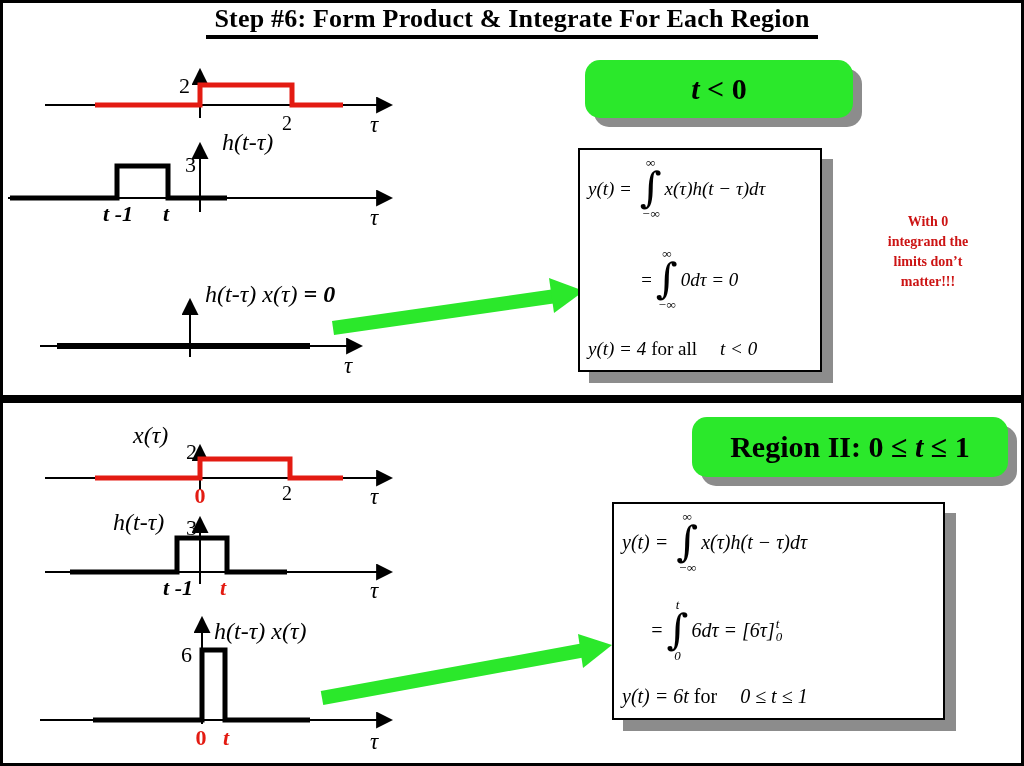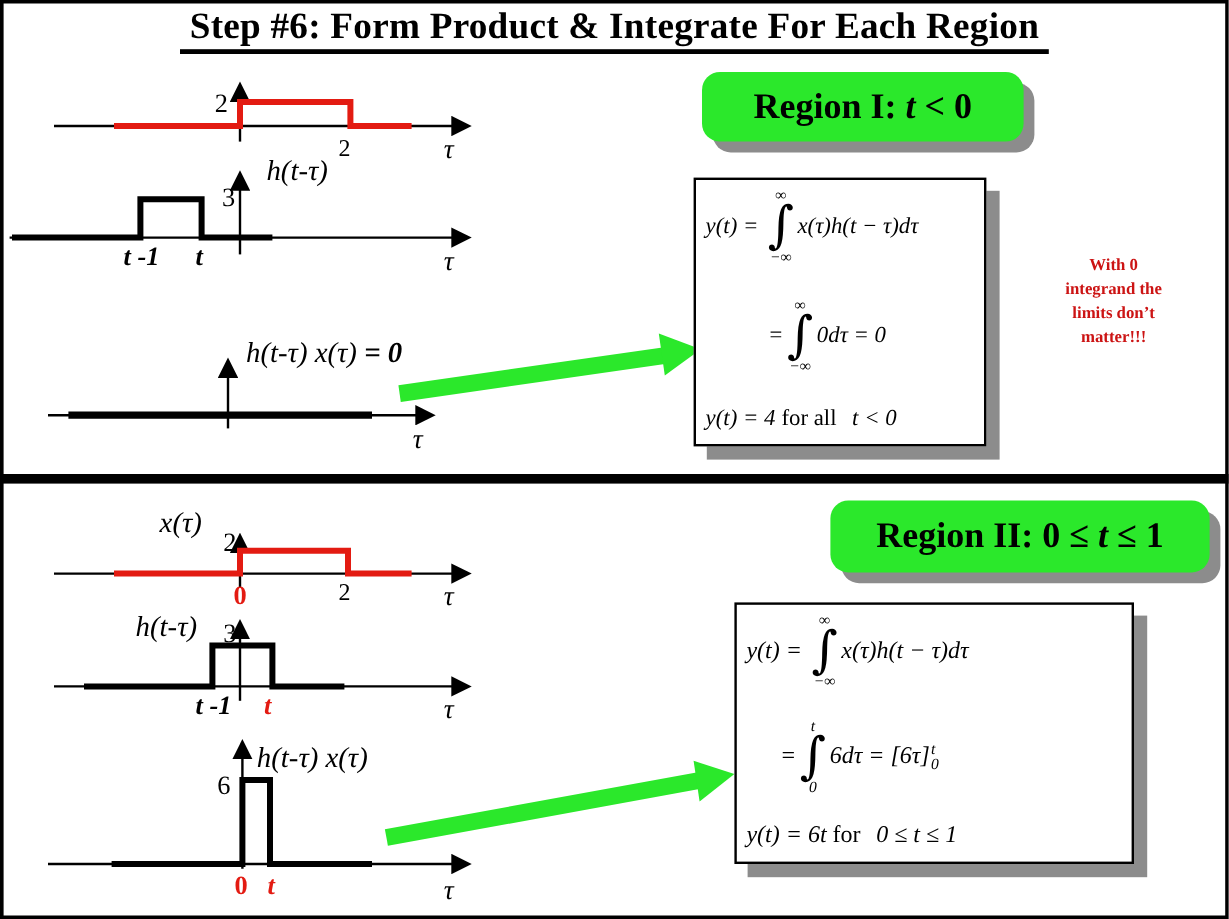--- a/index.html
+++ b/index.html
@@ -4,21 +4,21 @@
 <style>
   html,body { margin:0; padding:0; background:#e8e8e8; }
   .slide {
     position:relative; width:1024px; height:766px; background:#ffffff;
     overflow:hidden; font-family:"Liberation Serif",serif;
     box-shadow: inset 0 0 0 3px #000;
   }
   
   .title-wrap { position:absolute; top:4px; left:0; width:100%; text-align:center; }
   .title-wrap span {
-    display:inline-block; font-weight:bold; font-size:31px; color:#000;
+    display:inline-block; font-weight:bold; font-size:26px; color:#000;
     border-bottom:4px solid #000; padding:0 8px 1px; letter-spacing:0.2px;
   }
   
   .divider { position:absolute; left:0; top:395px; width:1024px; height:8px; background:#000; }
   
   svg.plots { position:absolute; left:0; top:0; }
   .axis { stroke:#000; stroke-width:2; fill:none; }
   .sig  { fill:none; stroke-width:5; stroke-linejoin:miter; }
   .sigthick { stroke-width:6; }
   .red  { stroke:var(--red); }
@@ -56,21 +56,21 @@
   .math { font-style:italic; }
   .rm   { font-style:normal; }
   .intg { display:inline-flex; flex-direction:column; align-items:center; margin:0 3px; }
   .intg .lim  { font-size:13px; line-height:1.1; font-style:italic; }
   .intg .sign { font-size:42px; line-height:0.88; font-family:"DejaVu Serif",serif; font-style:normal; }
   .supsub { display:inline-flex; flex-direction:column; align-items:flex-start;
             font-size:13px; line-height:1; font-style:italic; margin-left:1px; }
   .ind1 { margin-left:52px; }
   .ind2 { margin-left:28px; }
   .gap  { margin-left:5px; }
-  .gap2 { margin-left:13px; }
+  .gap2 { margin-left:23px; }
   
   .rednote {
     position:absolute; left:836px; top:212px; width:184px; text-align:center;
     color:var(--red_text); font-weight:bold; font-size:14px; line-height:1.42;
     white-space:pre-line;
   }
 </style>
 </head>
 <body>
 
@@ -154,21 +154,21 @@
     </g>
 
     <g>
       <line class="garrow-line" x1="322" y1="698" x2="585" y2="650"></line>
       <polygon class="garrow" points="612,645 583,668 578,634"></polygon>
     </g>
   </svg>
 
   <div class="divider"></div>
 
-  <div class="banner banner1"><span>Region I: </span><span class="it">t</span><span> &lt; 0</span></div>
+  <div class="banner banner1"><span class="it">t</span><span> &lt; 0</span></div>
 
   <div class="fbox fbox1">
     <div class="frow">
       <span class="math">y(t) = </span>
       <span class="intg">
         <span class="lim">∞</span>
         <span class="sign">∫</span>
         <span class="lim">−∞</span>
       </span>
       <span class="math">x(τ)h(t − τ)dτ</span>

